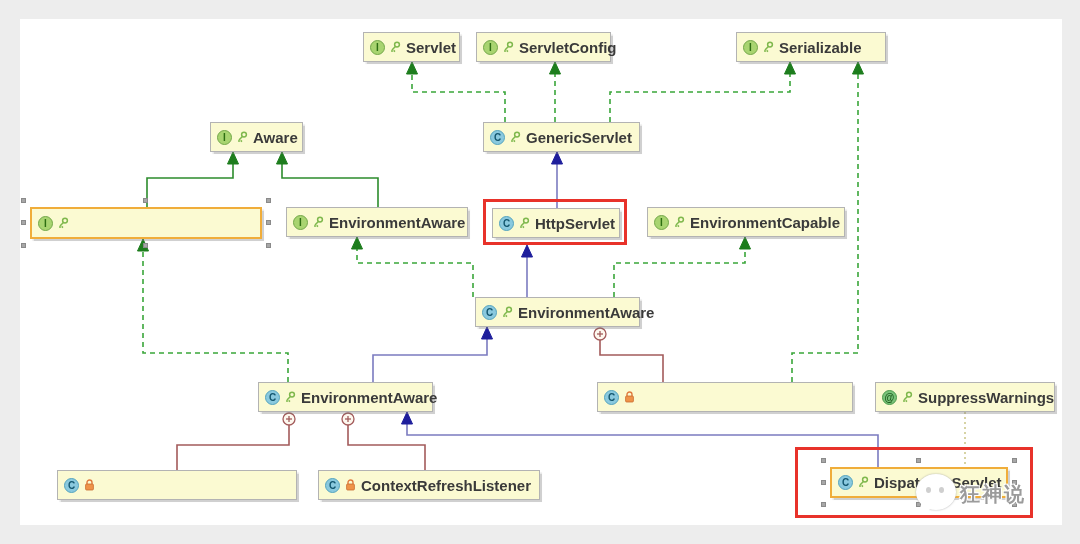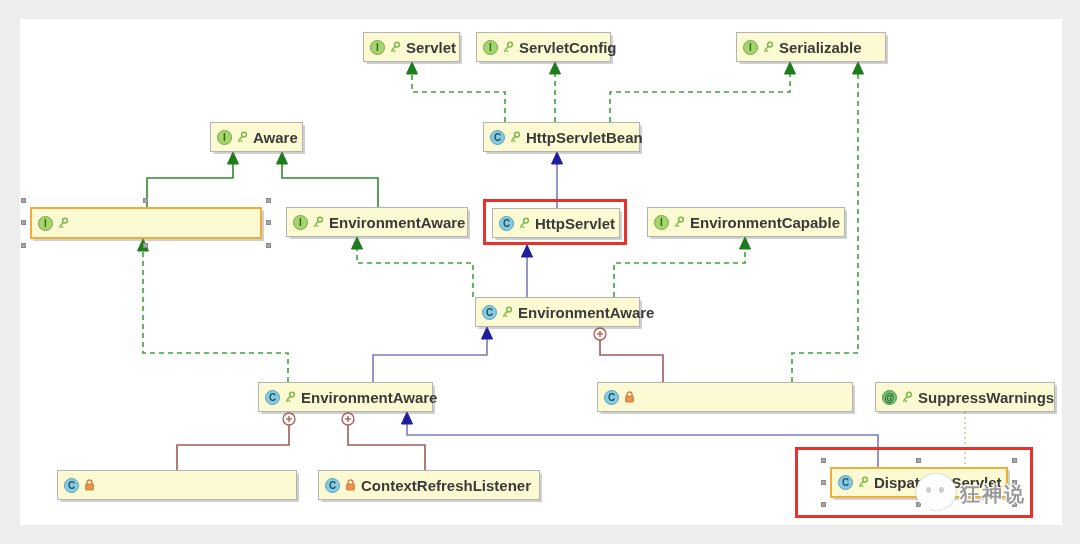--- a/index.html
+++ b/index.html
@@ -129,21 +129,21 @@
         <span class="label">Aware</span>
       </div>
       <div class="node" style="left: 483px; top: 122px; width: 157px; height: 30px;">
         <span class="badge class">C</span>
         <span class="visicon">
           <svg width="11" height="13" viewBox="0 0 11 13">
             <circle cx="7" cy="3.6" r="2.4" fill="none" stroke="#7fb84d" stroke-width="1.5"></circle>
             <path d="M5.4 5.4 L2 9 M2 9 L2 11 M3.6 9.4 L5 10.6" fill="none" stroke="#7fb84d" stroke-width="1.5"></path>
           </svg>
         </span>
-        <span class="label">HttpServletBean</span>
+        <span class="label">GenericServlet</span>
       </div>
       <div class="node selected" style="left: 30px; top: 207px; width: 232px; height: 32px;">
         <span class="badge interface">I</span>
         <span class="visicon">
           <svg width="11" height="13" viewBox="0 0 11 13">
             <circle cx="7" cy="3.6" r="2.4" fill="none" stroke="#7fb84d" stroke-width="1.5"></circle>
             <path d="M5.4 5.4 L2 9 M2 9 L2 11 M3.6 9.4 L5 10.6" fill="none" stroke="#7fb84d" stroke-width="1.5"></path>
           </svg>
         </span>
       </div>

